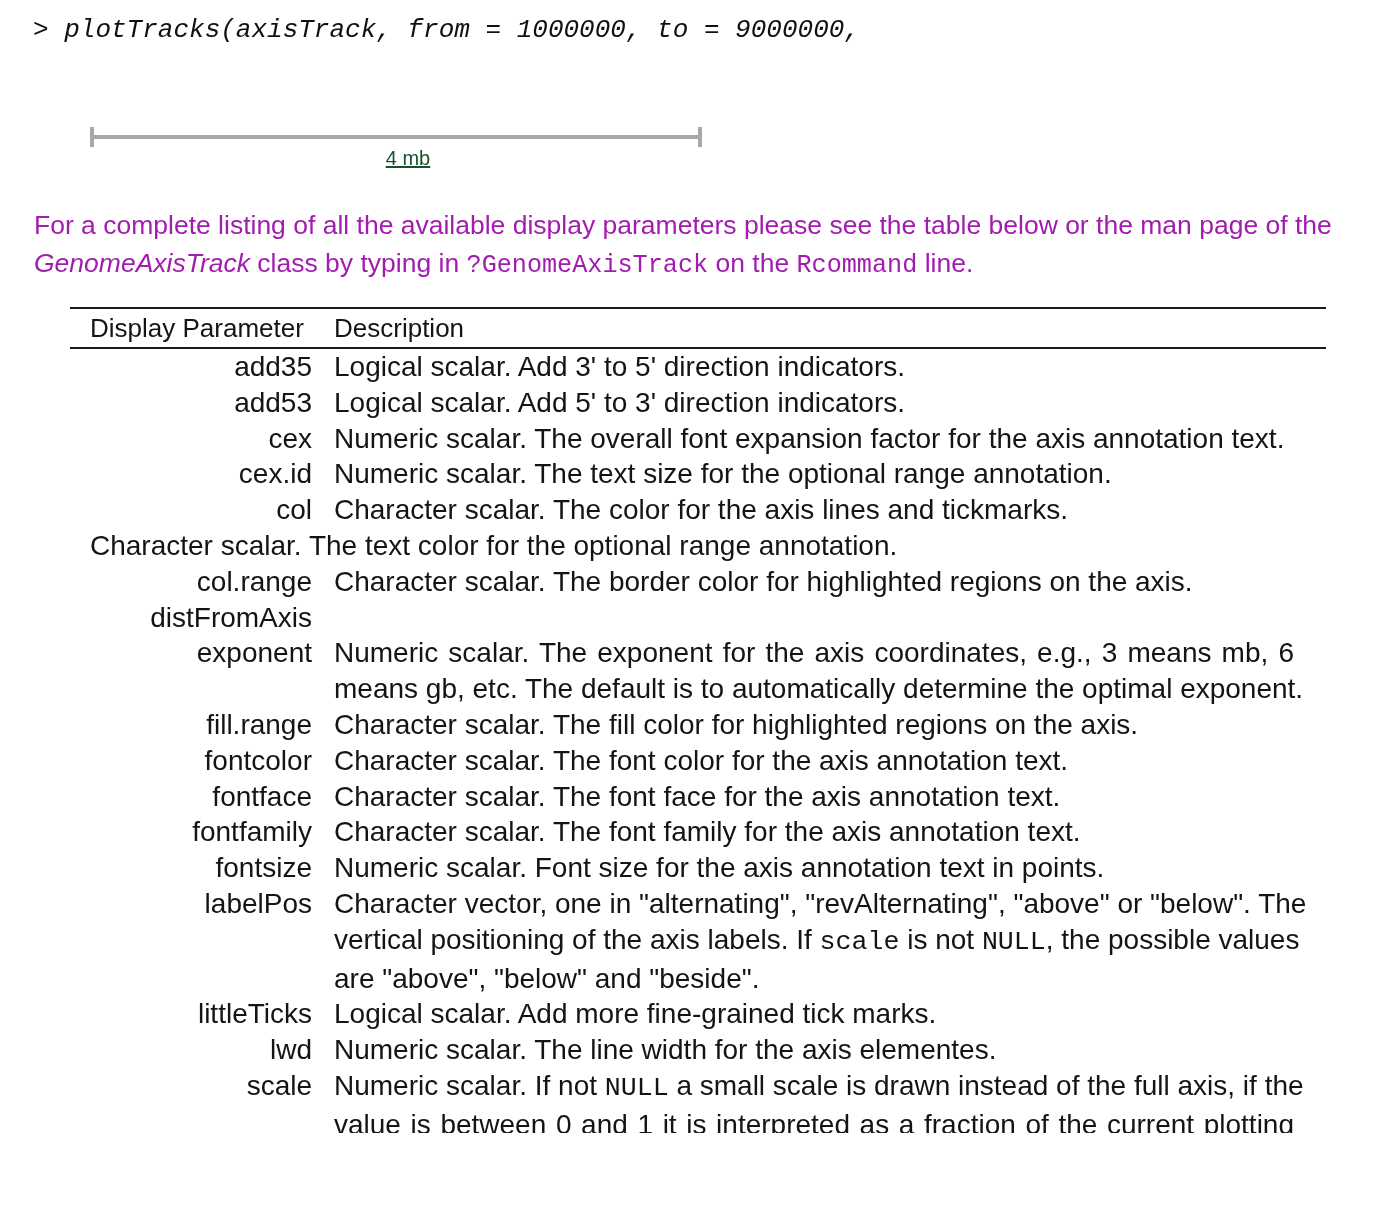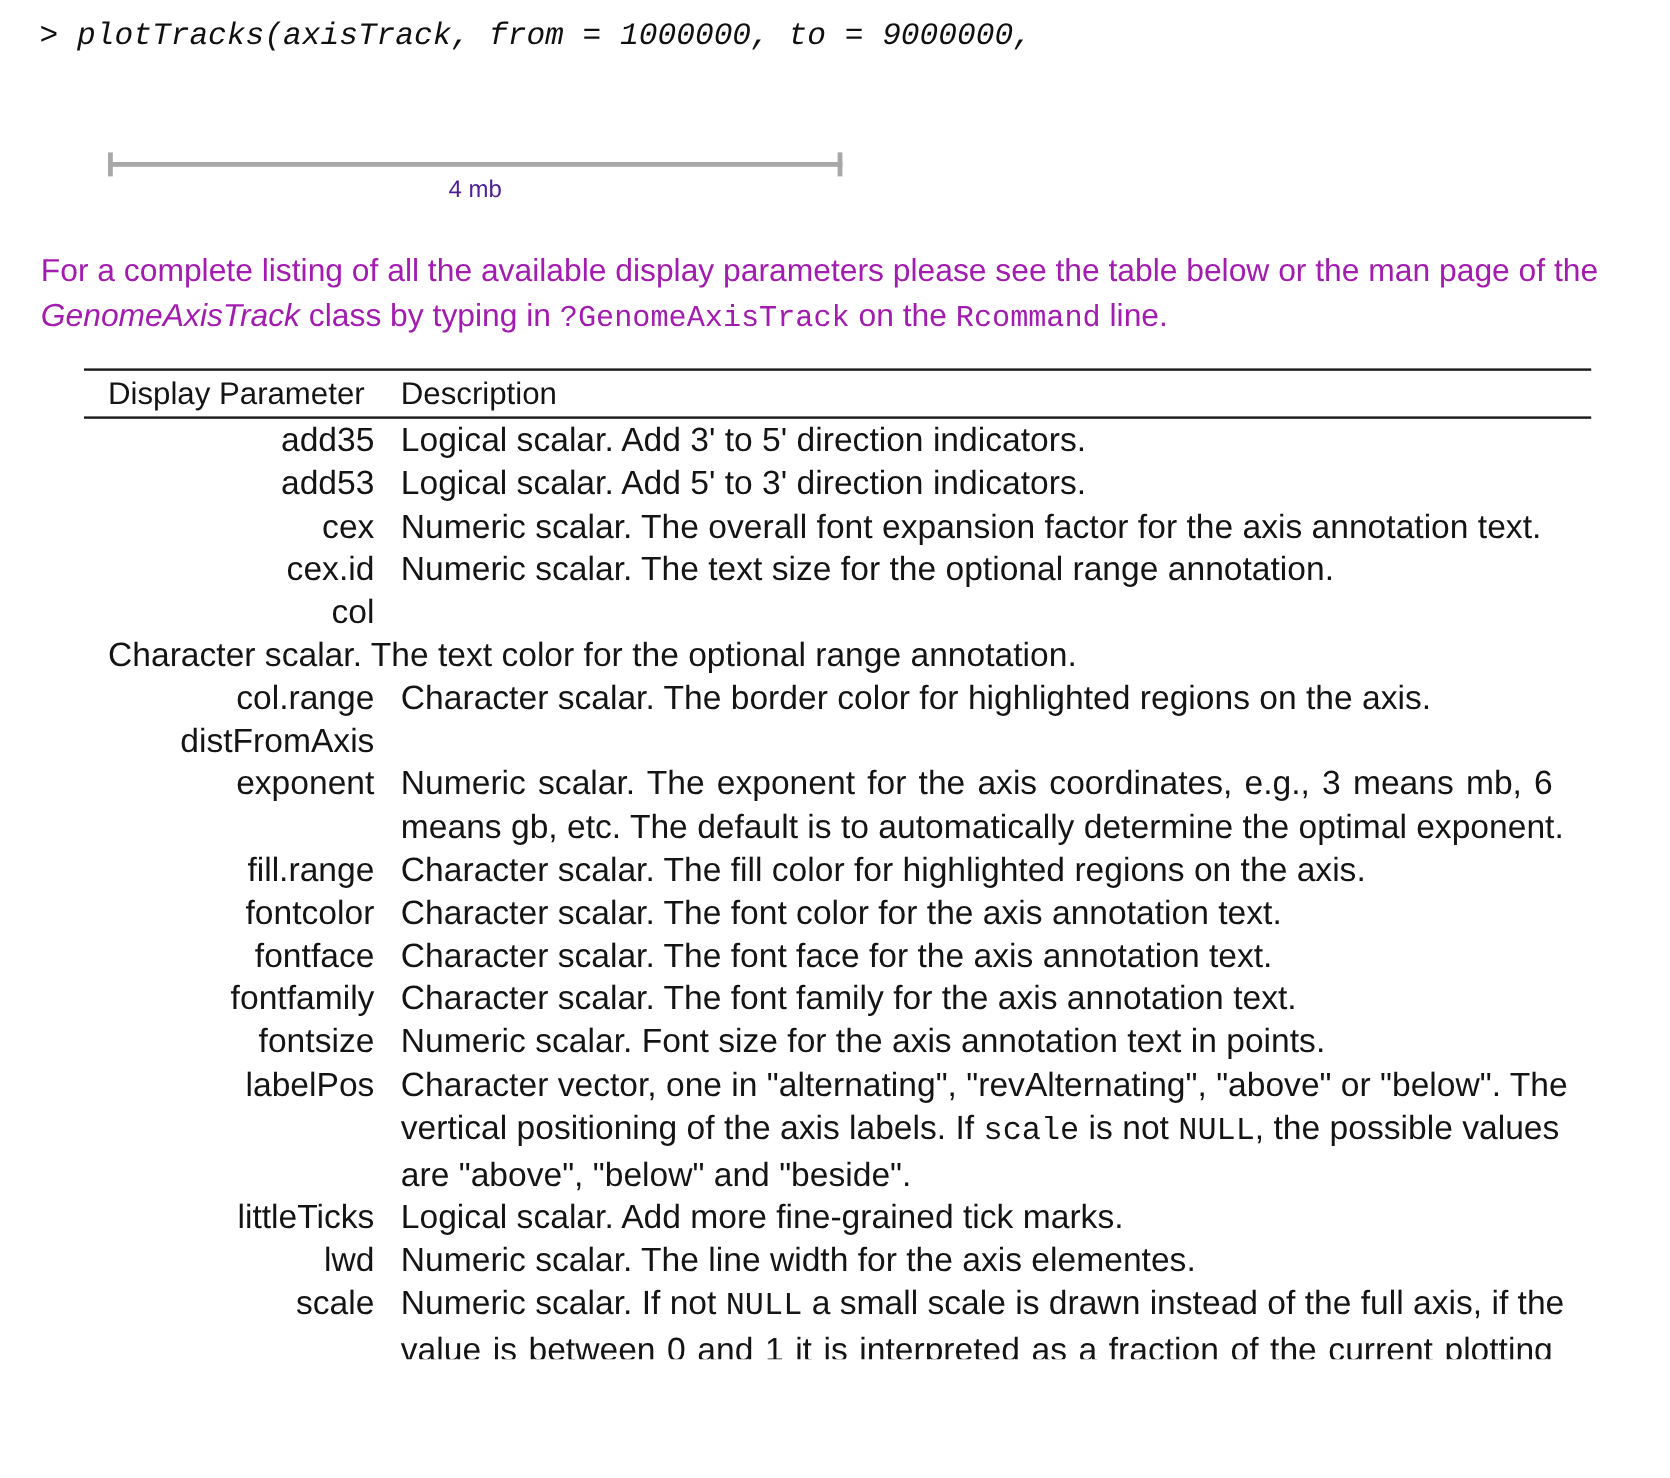--- a/index.html
+++ b/index.html
@@ -10,22 +10,22 @@
   #code{position:absolute;left:33px;top:12px;
         font-family:"Liberation Mono",monospace;font-style:italic;font-weight:500;
         font-size:26px;line-height:37px;white-space:pre;color:#101010;}
 
   
   .scalebar{position:absolute;left:90px;top:120px;width:612px;height:52px;}
   .sb-line{position:absolute;left:0;top:15px;width:612px;height:4px;background:#a8a8a8;}
   .sb-tick{position:absolute;top:7px;width:4px;height:20px;background:#a8a8a8;}
   .sb-tick.l{left:0;}
   .sb-tick.r{right:0;}
-  .sb-label{position:absolute;top:27px;left:0;width:100%;text-align:center;
-            font-size:20px;color:#4c1d95;}
+  .sb-label{position:absolute;top:27px;left:12px;width:100%;text-align:center;
+            font-size:20px;color:#14532d;text-decoration:underline;}
 
   
   #para{position:absolute;left:34px;top:207px;font-size:26.5px;line-height:37.5px;
         white-space:nowrap;color:#a21caf;}
   .it{font-style:italic;}
   .mono{font-family:"Liberation Mono",monospace;font-size:0.95em;}
 
   
   .gtable{position:absolute;left:70px;top:307px;width:1256px;z-index:1;}
   .rule{height:2px;background:#1a1a1a;}
@@ -90,20 +90,23 @@
           </div>
         </div>
         <div class="grid row">
           <div class="pcol">cex.id</div>
           <div class="dcol">
             <div class="ln"><span>Numeric scalar. The text size for the optional range annotation.</span></div>
           </div>
         </div>
         <div class="grid row">
           <div class="pcol">col</div>
+          <div class="dcol">
+            <div class="ln"><span>Character scalar. The color for the axis lines and tickmarks.</span></div>
+          </div>
         </div>
         <div class="grid row">
           <div class="dcol">
             <div class="ln"><span>Character scalar. The text color for the optional range annotation.</span></div>
           </div>
         </div>
         <div class="grid row">
           <div class="pcol">col.range</div>
           <div class="dcol">
             <div class="ln"><span>Character scalar. The border color for highlighted regions on the axis.</span></div>

